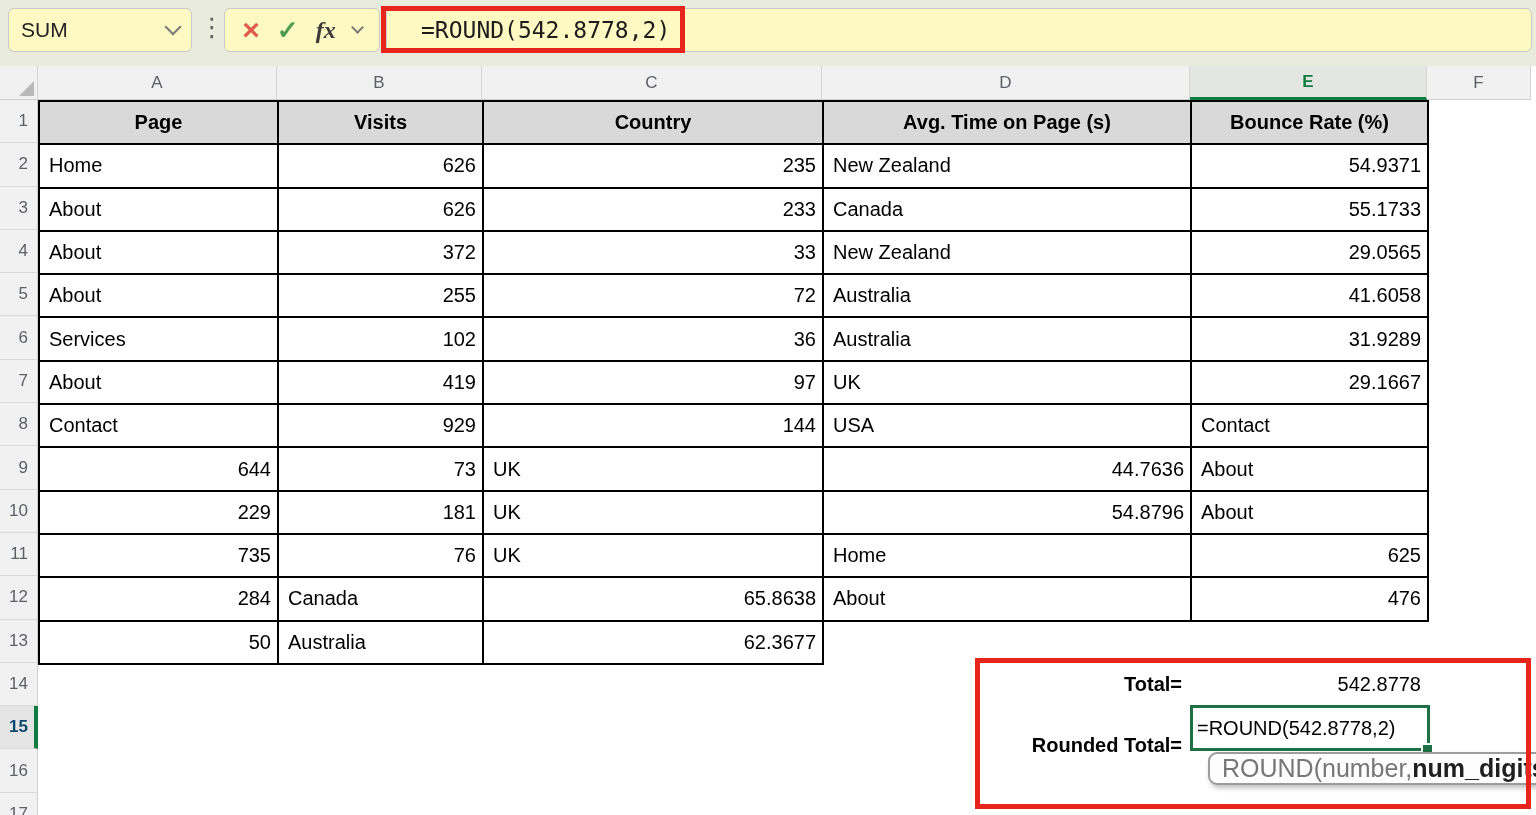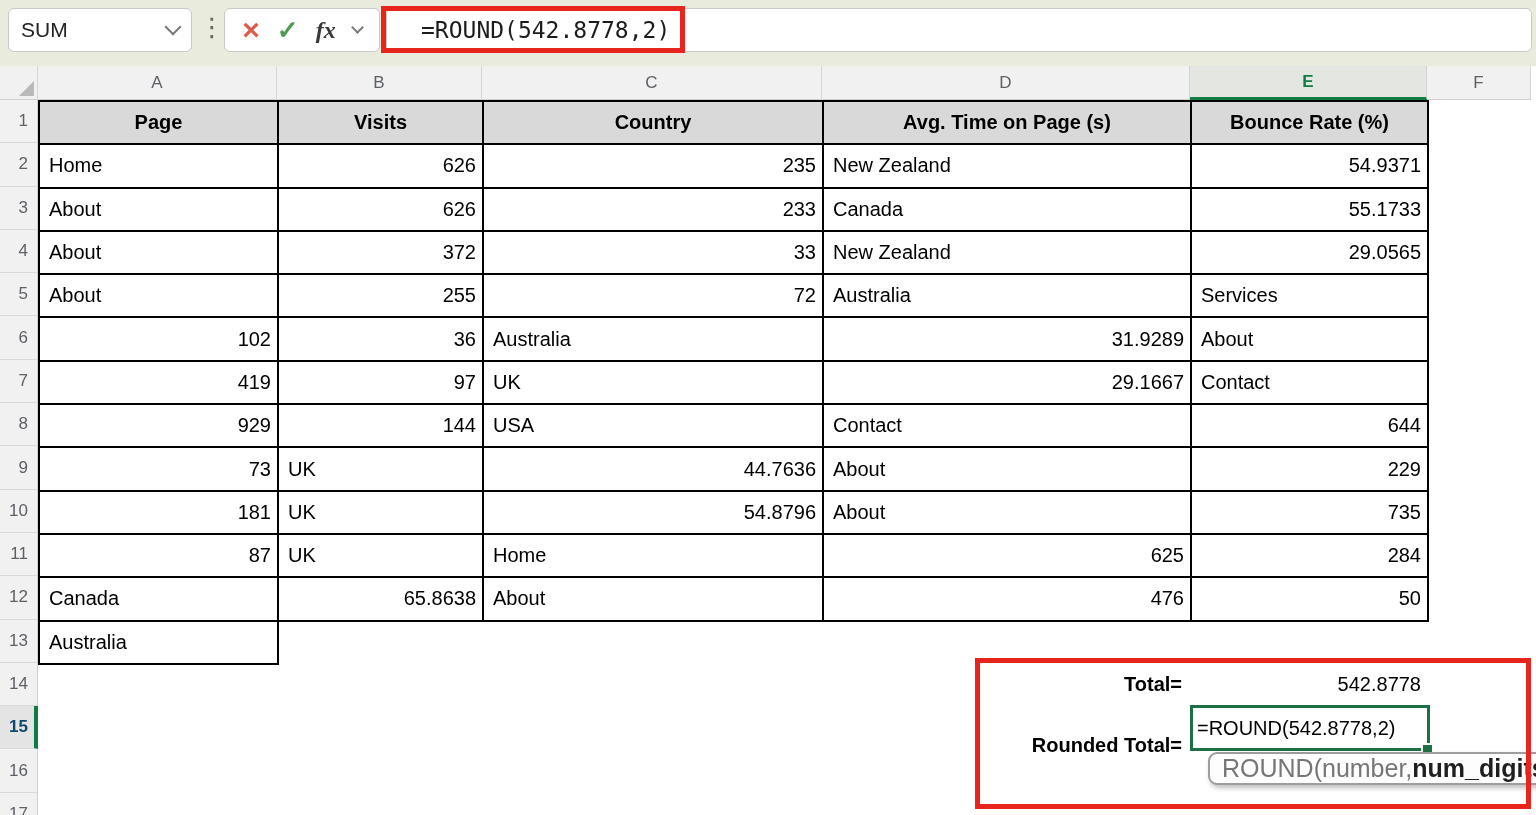--- a/index.html
+++ b/index.html
@@ -2,21 +2,21 @@
 <html><head>
 <meta charset="utf-8">
 <style>
   * { margin:0; padding:0; box-sizing:border-box; }
   html,body { width:1536px; height:815px; overflow:hidden; background:#fff;
               font-family:"Liberation Sans", sans-serif; }
   #stage { position:relative; width:1536px; height:815px; }
 
   
   .toolbar { position:absolute; left:0; top:0; width:1536px; height:66px; background:#e9ebdd; }
-  .wbox { position:absolute; top:8px; height:44px; background:#ffffff; border:1.5px solid #c9c9c9;
+  .wbox { position:absolute; top:8px; height:44px; background:#fef9c3; border:1.5px solid #c9c9c9;
           border-radius:6px; display:flex; align-items:center; }
   .namebox { left:8px; width:184px; padding:0 12px; justify-content:space-between;
              font-size:21px; color:#222; }
   .kebab { position:absolute; left:199px; top:12px; font-size:26px; color:#666;
            font-family:"DejaVu Sans", sans-serif; }
   .btngroup { left:224px; width:156px; justify-content:space-evenly; }
   .cancel-x { color:#e05a4b; font-size:30px; font-weight:bold; line-height:1; }
   .check { color:#4e9b52; font-size:26px; font-weight:bold; line-height:1; }
   .fx { font-family:"Liberation Serif", serif; font-style:italic; font-weight:bold;
         font-size:24px; color:#3a3a3a; }
@@ -155,20 +155,21 @@
     <div class="cell">About</div>
     <div class="cell num">372</div>
     <div class="cell num">33</div>
     <div class="cell">New Zealand</div>
     <div class="cell num">29.0565</div>
 
     <div class="cell">About</div>
     <div class="cell num">255</div>
     <div class="cell num">72</div>
     <div class="cell">Australia</div>
+    <div class="cell num">41.6058</div>
 
     <div class="cell">Services</div>
     <div class="cell num">102</div>
     <div class="cell num">36</div>
     <div class="cell">Australia</div>
     <div class="cell num">31.9289</div>
 
     <div class="cell">About</div>
     <div class="cell num">419</div>
     <div class="cell num">97</div>
@@ -187,33 +188,34 @@
     <div class="cell num">44.7636</div>
 
     <div class="cell">About</div>
     <div class="cell num">229</div>
     <div class="cell num">181</div>
     <div class="cell">UK</div>
     <div class="cell num">54.8796</div>
 
     <div class="cell">About</div>
     <div class="cell num">735</div>
-    <div class="cell num">87</div>
+    <div class="cell num">76</div>
     <div class="cell">UK</div>
 
     <div class="cell">Home</div>
     <div class="cell num">625</div>
     <div class="cell num">284</div>
     <div class="cell">Canada</div>
     <div class="cell num">65.8638</div>
 
     <div class="cell">About</div>
     <div class="cell num">476</div>
     <div class="cell num">50</div>
     <div class="cell">Australia</div>
+    <div class="cell num">62.3677</div>
   </div>
 
   <div class="abscell lbl" style="left:822px; top:662.9px; width:368px;">Total=</div>
   <div class="abscell val" style="left:1190px; top:662.9px; width:237px;">542.8778</div>
   <div class="abscell lbl" style="left:822px; top:724px; width:368px;">Rounded Total=</div>
 
   <div class="editcell">
     <span>=ROUND(542.8778,2)</span>
     <div class="fillhandle"></div>
   </div>

